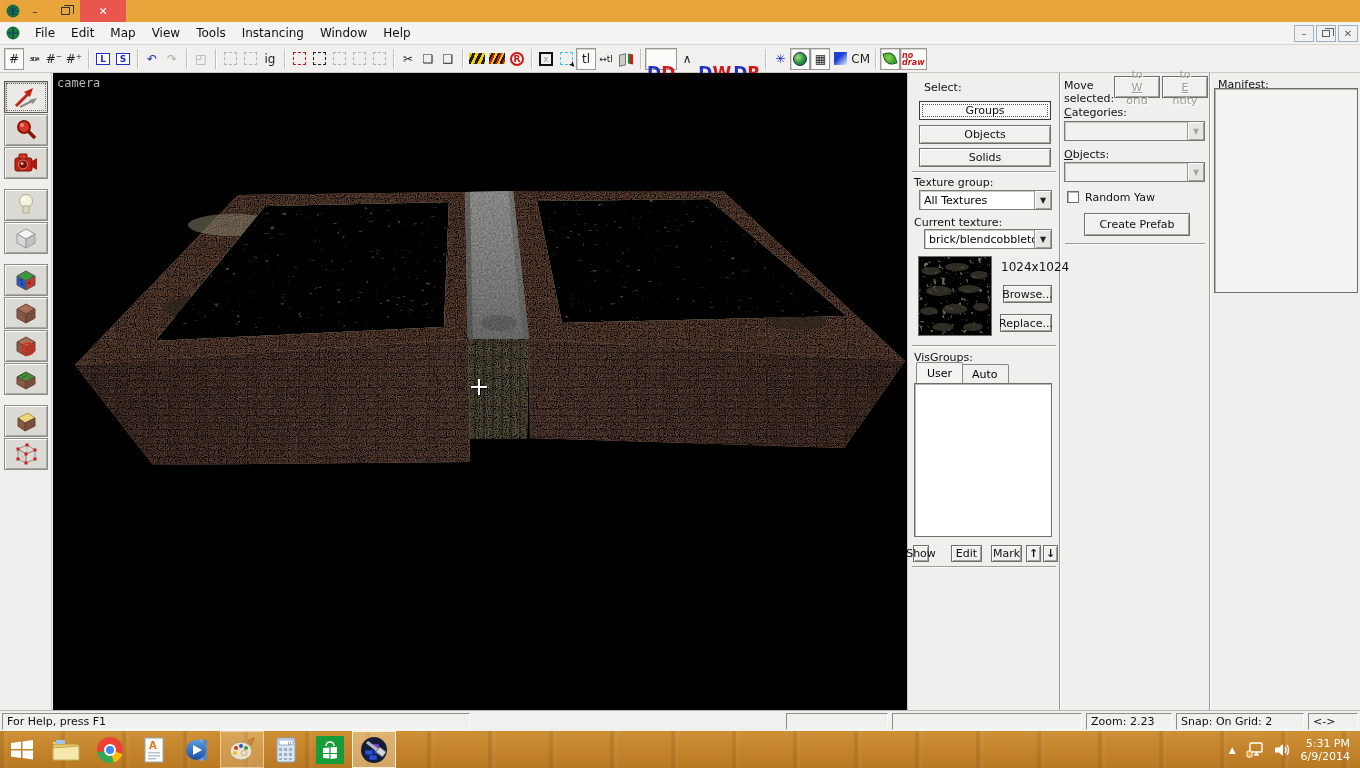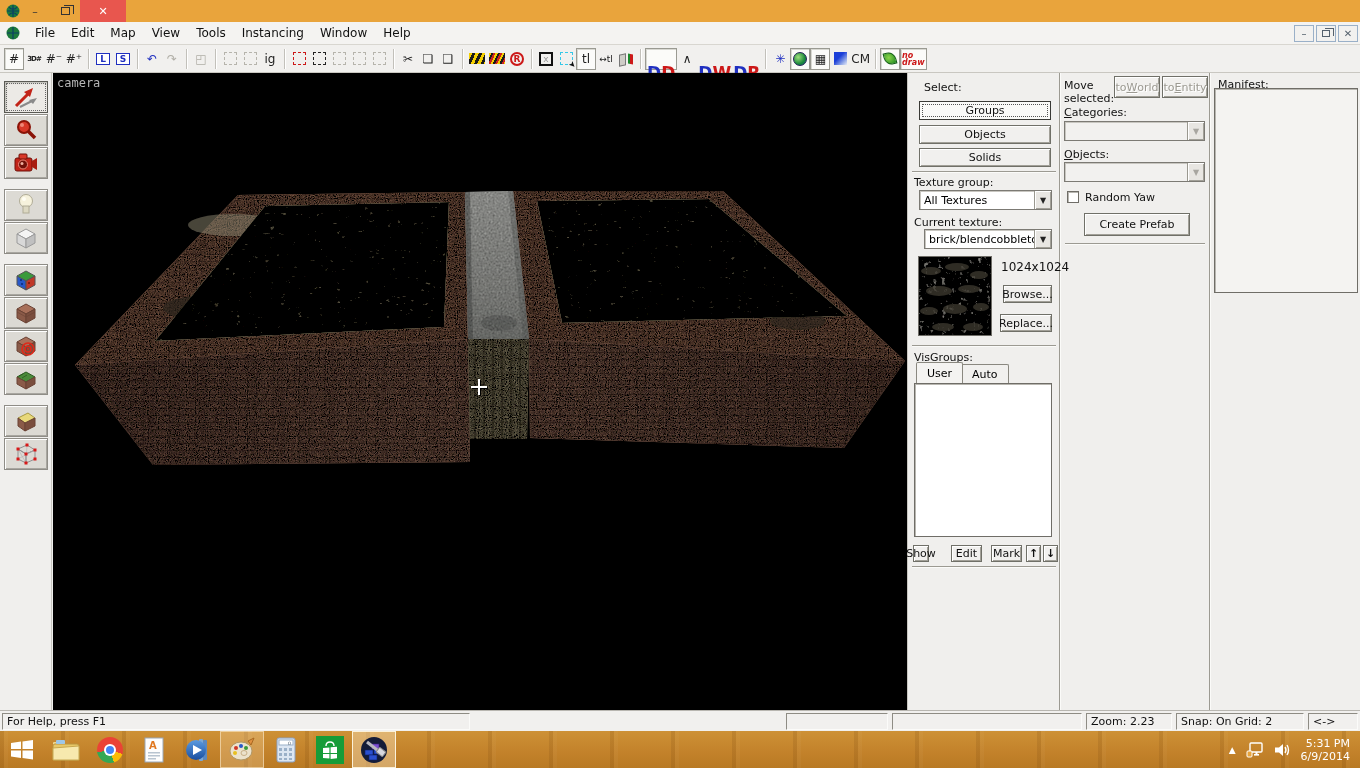--- a/index.html
+++ b/index.html
@@ -25,21 +25,21 @@
   .mdibtn { width:20px; height:17px; background:#f2f1ef; border:1px solid #9ab0c8; display:flex; align-items:center; justify-content:center; color:#55616d; font-size:10px; }
   .mdibtn .restore-glyph { width:8px; height:7px; border:1px solid #55616d; position:relative; background:#f2f1ef; }
   .mdibtn .restore-glyph:before { content:""; position:absolute; left:2px; top:-3px; width:8px; height:7px; border:1px solid #55616d; border-bottom:none; border-left:none; }
 
   
   #toolbar { position:absolute; left:0; top:45px; width:1360px; height:28px; background:#f1f0ee; border-bottom:1px solid #c9c7c1; display:flex; align-items:center; padding-left:4px; }
   .ti { min-width:20px; height:22px; display:flex; align-items:center; justify-content:center; font-size:12px; color:#222; position:relative; padding:0 1px; }
   .ti.pressed { background:#fbfbf9; border:1px solid #9a9a92; box-shadow:inset 1px 1px 0 #d8d8d2; }
   .ti.disabled { color:#b0aea6; }
   .tsep { width:1px; height:20px; background:#c2c0ba; margin:0 4px; box-shadow:1px 0 0 #fff; }
-  .ti .tiny3d { font-size:7px; font-weight:bold; letter-spacing:-1px; }
+  .ti .tiny3d { font-size:7px; font-weight:bold; letter-spacing:-1px;font-family:Liberation Serif, serif; }
   .blue { color:#2030c0; } .red { color:#cc1818; }
   .winbox { border:1px solid #2030c0; color:#2030c0; font-size:9px; font-weight:bold; width:14px; height:12px; display:flex; align-items:center; justify-content:center; background:#fff; }
   .dashbox { width:13px; height:13px; border:1px dashed #cc1818; }
   .dashbox.black { border-color:#222; } .dashbox.gray { border-color:#b6b4ac; }
   .hazard { width:16px; height:11px; background:repeating-linear-gradient(115deg,#f4cf00 0 3px,#1a1a1a 3px 6px); }
   .hazard.red { background:repeating-linear-gradient(115deg,#f4cf00 0 2px,#1a1a1a 2px 4px,#cc2020 4px 6px); }
   .rcircle { width:14px; height:14px; border:2px solid #cc1818; border-radius:50%; color:#cc1818; font-size:9px; font-weight:bold; display:flex; align-items:center; justify-content:center; }
   .selbox { width:14px; height:14px; border:2px solid #111; color:#999; font-size:9px; display:flex; align-items:center; justify-content:center; }
   .magbox { width:13px; height:13px; border:1px dashed #35c8e8; position:relative; }
   .magbox:after { content:"➤"; position:absolute; right:-4px; bottom:-5px; font-size:8px; color:#111; transform:rotate(45deg); }
@@ -63,21 +63,21 @@
   #viewport { position:absolute; left:53px; top:0; width:854px; height:525px; background:#000; }
   #camera-label { position:absolute; left:4px; top:3px; color:#b6b6b6; font-family:"DejaVu Sans Mono", monospace; font-size:12px; }
 
   
   #sidepanel { position:absolute; left:907px; top:0; width:453px; height:637px; background:#f0efed; border-left:1px solid #c9c7c1; }
   .vgroove { position:absolute; top:0; width:2px; height:637px; border-left:1px solid #9c9a92; border-right:1px solid #fbfbf9; }
   .hgroove { position:absolute; height:2px; border-top:1px solid #9c9a92; border-bottom:1px solid #fbfbf9; }
   .plabel { position:absolute; font-size:11px; color:#111; white-space:nowrap; }
   .btn95 { position:absolute; background:#f1f0ee; border:1px solid #707068; box-shadow:inset 1px 1px 0 #fff, inset -1px -1px 0 #a2a098; font-size:11px; color:#111; display:flex; align-items:center; justify-content:center; }
   .btn95.pressed { background:#fafaf8; border:1px solid #3a3a36; box-shadow:none; outline:1px dotted #555; outline-offset:-4px; }
-  .btn95.disabled { color:#9c9a92; text-shadow:1px 1px 0 #fff; }
+  .btn95.disabled { color:#9c9a92; text-shadow:1px 1px 0 #fff;flex-direction:column; }
   .accel::first-letter { text-decoration:underline; }
   .combo { position:absolute; height:20px; background:#fff; border:1px solid #7c7a74; box-shadow:inset 1px 1px 0 #c8c6c0; display:flex; align-items:center; }
   .combo .cval { flex:1; padding:0 4px; font-size:11px; white-space:nowrap; overflow:hidden; }
   .combo .carrow { width:17px; height:18px; background:#e8e6e2; border-left:1px solid #9a988f; box-shadow:inset 1px 1px 0 #fff, inset -1px -1px 0 #a2a098; display:flex; align-items:center; justify-content:center; font-size:8px; color:#222; }
   .combo.disabled { background:#f2f1ef; }
   .combo.disabled .carrow { color:#a8a6a0; }
   .tab { position:absolute; height:19px; background:#f1f0ee; border:1px solid #8a8880; border-bottom:none; border-radius:2px 2px 0 0; display:flex; align-items:center; justify-content:center; font-size:11px; padding:0 10px; }
   .tab.active { height:21px; z-index:2; background:#f4f3f1; }
   .sunkenbox { position:absolute; background:#fff; border:1px solid #6f6d67; box-shadow:inset 1px 1px 0 #b8b6b0; }
   .checkbox { position:absolute; width:12px; height:12px; background:#fff; border:1px solid #6f6d67; box-shadow:inset 1px 1px 0 #b8b6b0; }

